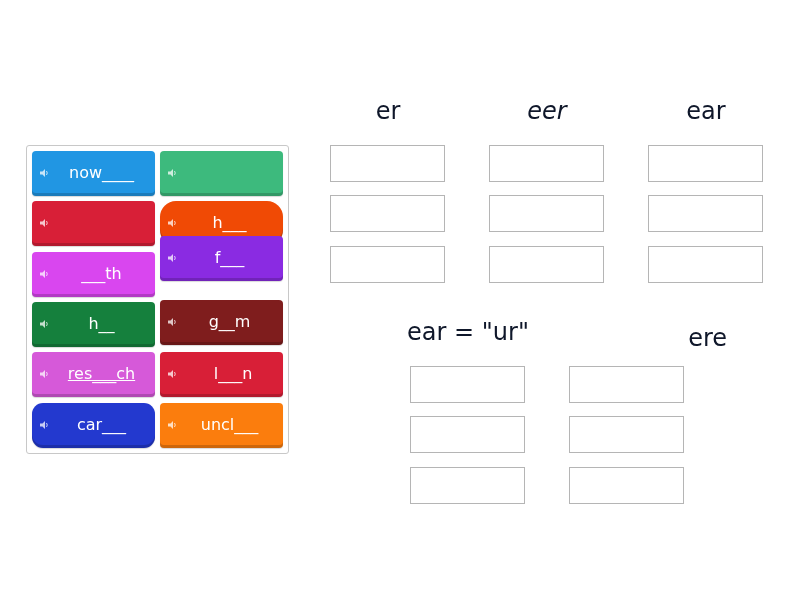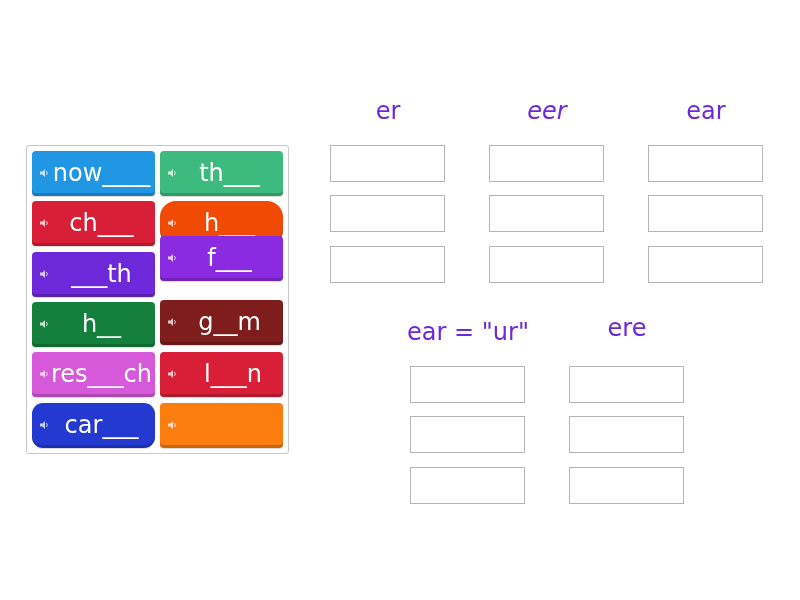--- a/index.html
+++ b/index.html
@@ -13,25 +13,25 @@
     }
     .tile {
       position: absolute; width: 123px; height: 45px; border-radius: 4px; box-sizing: border-box;
       color: #fff; display: flex; align-items: center; cursor: grab;
       box-shadow: inset 0 -3px 0 rgba(0,0,0,0.18), 0 1px 1px rgba(0,0,0,0.15);
     }
     .tile .spk {
       position: absolute; left: 8px; top: 17px; width: 10px; height: 10px; opacity: 0.75;
     }
     .tile .word {
-      flex: 1; text-align: center; font-size: 24px; padding-left: 16px; padding-bottom: 2px;
+      flex: 1; text-align: center; font-size: 16px; padding-left: 16px; padding-bottom: 2px;
       white-space: nowrap; letter-spacing: 0px;
     }
     .heading {
-      position: absolute; font-size: 24px; color: #6d28d9; text-align: center; width: 200px;
+      position: absolute; font-size: 24px; color: #0f172a; text-align: center; width: 200px;
     }
     .slot {
       position: absolute; width: 115px; height: 37px; border: 1px solid #b5b5b5; box-sizing: border-box;
       background: #fff;
     }
   </style>
 </head>
 <body>
 
 <div class="bank"></div>
@@ -42,37 +42,35 @@
         <path d="M0 3.5 H2.5 L5 1 V9 L2.5 6.5 H0 Z" fill="#fff"></path>
         <path d="M6.5 3 Q8 5 6.5 7" stroke="#fff" stroke-width="1" fill="none"></path>
       </svg>
       <span class="word">now____</span>
     </div>
     <div class="tile" style="left: 160px; top: 151px; background: rgb(61, 186, 125);">
       <svg class="spk" viewBox="0 0 10 10">
         <path d="M0 3.5 H2.5 L5 1 V9 L2.5 6.5 H0 Z" fill="#fff"></path>
         <path d="M6.5 3 Q8 5 6.5 7" stroke="#fff" stroke-width="1" fill="none"></path>
       </svg>
-      <span class="word">th___</span>
     </div>
     <div class="tile" style="left: 32px; top: 201px; background: rgb(216, 31, 55);">
       <svg class="spk" viewBox="0 0 10 10">
         <path d="M0 3.5 H2.5 L5 1 V9 L2.5 6.5 H0 Z" fill="#fff"></path>
         <path d="M6.5 3 Q8 5 6.5 7" stroke="#fff" stroke-width="1" fill="none"></path>
       </svg>
-      <span class="word">ch___</span>
     </div>
     <div class="tile" style="left: 160px; top: 201px; background: rgb(240, 74, 5); border-radius: 16px;">
       <svg class="spk" viewBox="0 0 10 10">
         <path d="M0 3.5 H2.5 L5 1 V9 L2.5 6.5 H0 Z" fill="#fff"></path>
         <path d="M6.5 3 Q8 5 6.5 7" stroke="#fff" stroke-width="1" fill="none"></path>
       </svg>
       <span class="word">h___</span>
     </div>
-    <div class="tile" style="left: 32px; top: 252px; background: #6d28d9;">
+    <div class="tile" style="left: 32px; top: 252px; background: #d946ef;">
       <svg class="spk" viewBox="0 0 10 10">
         <path d="M0 3.5 H2.5 L5 1 V9 L2.5 6.5 H0 Z" fill="#fff"></path>
         <path d="M6.5 3 Q8 5 6.5 7" stroke="#fff" stroke-width="1" fill="none"></path>
       </svg>
       <span class="word">___th</span>
     </div>
     <div class="tile" style="left: 160px; top: 236px; background: rgb(138, 43, 226);">
       <svg class="spk" viewBox="0 0 10 10">
         <path d="M0 3.5 H2.5 L5 1 V9 L2.5 6.5 H0 Z" fill="#fff"></path>
         <path d="M6.5 3 Q8 5 6.5 7" stroke="#fff" stroke-width="1" fill="none"></path>
@@ -86,21 +84,21 @@
       </svg>
       <span class="word">h__</span>
     </div>
     <div class="tile" style="left: 160px; top: 300px; background: #7f1d1d;">
       <svg class="spk" viewBox="0 0 10 10">
         <path d="M0 3.5 H2.5 L5 1 V9 L2.5 6.5 H0 Z" fill="#fff"></path>
         <path d="M6.5 3 Q8 5 6.5 7" stroke="#fff" stroke-width="1" fill="none"></path>
       </svg>
       <span class="word">g__m</span>
     </div>
-    <div class="tile" style="left: 32px; top: 352px; background: rgb(214, 89, 217);">
+    <div class="tile" style="left: 32px; top: 352px; background: rgb(214, 89, 217); text-decoration: underline;">
       <svg class="spk" viewBox="0 0 10 10">
         <path d="M0 3.5 H2.5 L5 1 V9 L2.5 6.5 H0 Z" fill="#fff"></path>
         <path d="M6.5 3 Q8 5 6.5 7" stroke="#fff" stroke-width="1" fill="none"></path>
       </svg>
       <span class="word">res___ch</span>
     </div>
     <div class="tile" style="left: 160px; top: 352px; background: rgb(216, 31, 55); padding-left: 7px;">
       <svg class="spk" viewBox="0 0 10 10">
         <path d="M0 3.5 H2.5 L5 1 V9 L2.5 6.5 H0 Z" fill="#fff"></path>
         <path d="M6.5 3 Q8 5 6.5 7" stroke="#fff" stroke-width="1" fill="none"></path>
@@ -112,28 +110,29 @@
         <path d="M0 3.5 H2.5 L5 1 V9 L2.5 6.5 H0 Z" fill="#fff"></path>
         <path d="M6.5 3 Q8 5 6.5 7" stroke="#fff" stroke-width="1" fill="none"></path>
       </svg>
       <span class="word">car___</span>
     </div>
     <div class="tile" style="left: 160px; top: 403px; background: rgb(251, 125, 13);">
       <svg class="spk" viewBox="0 0 10 10">
         <path d="M0 3.5 H2.5 L5 1 V9 L2.5 6.5 H0 Z" fill="#fff"></path>
         <path d="M6.5 3 Q8 5 6.5 7" stroke="#fff" stroke-width="1" fill="none"></path>
       </svg>
+      <span class="word">uncl___</span>
     </div>
   </div>
 
 <div class="heading" style="left:288px; top:97px;">er</div>
 <div class="heading" style="left:447px; top:97px;font-style:italic;">eer</div>
 <div class="heading" style="left:606px; top:97px;">ear</div>
 <div class="heading" style="left:368px; top:318px;">ear = "ur"</div>
-<div class="heading" style="left:527px; top:314px;">ere</div>
+<div class="heading" style="left:527px; top:324px;text-align:right;">ere</div>
 
 <div class="slot" style="left:330px; top:145px;"></div>
 <div class="slot" style="left:330px; top:195px;"></div>
 <div class="slot" style="left:330px; top:246px;"></div>
 
 <div class="slot" style="left:489px; top:145px;"></div>
 <div class="slot" style="left:489px; top:195px;"></div>
 <div class="slot" style="left:489px; top:246px;"></div>
 
 <div class="slot" style="left:648px; top:145px;"></div>

